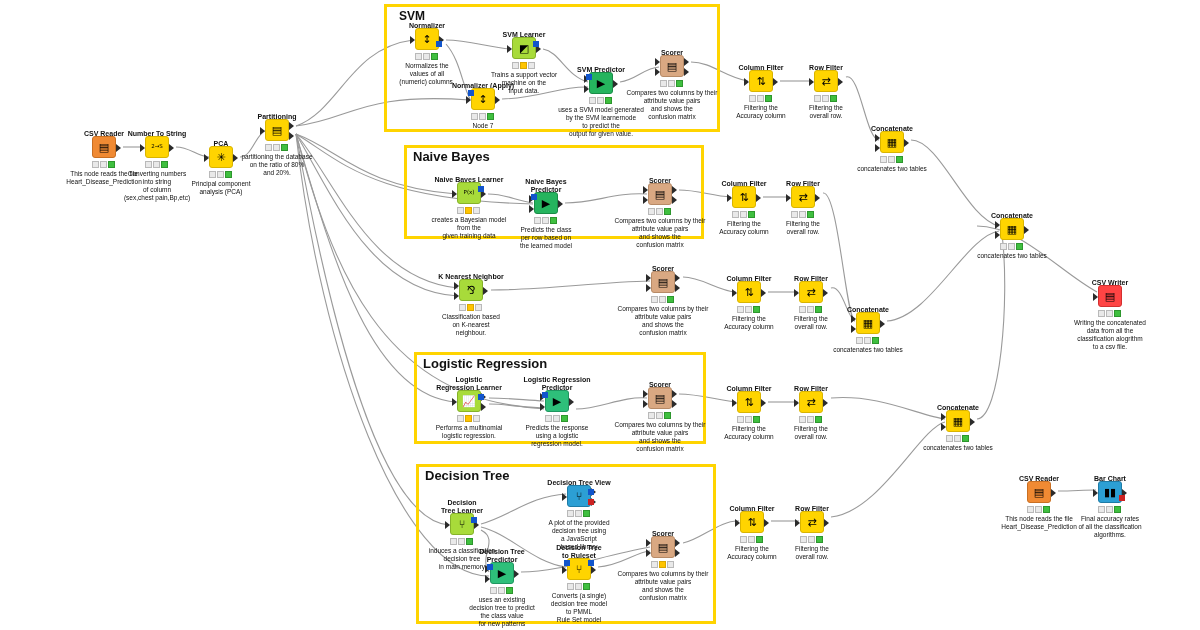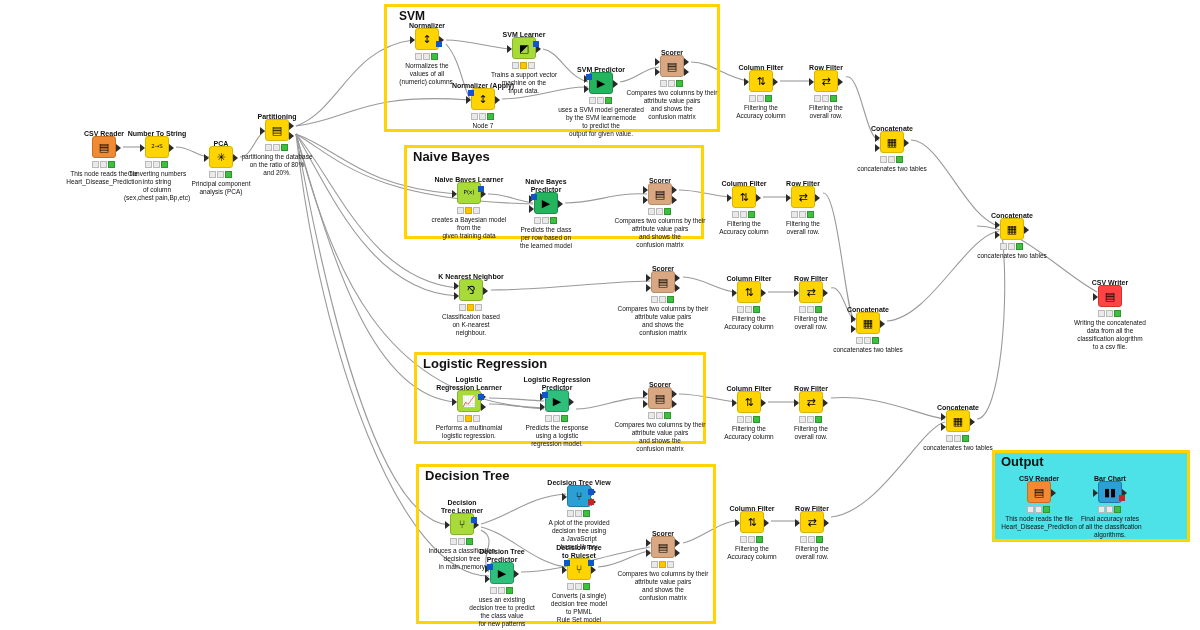--- a/index.html
+++ b/index.html
@@ -118,23 +118,20 @@
   </div>
   <div class="group" style="left:404px;top:145px;width:300px;height:94px;">
     <div class="group-title" style="left:6px;top:1px;font-size:13px;">Naive Bayes</div>
   </div>
   <div class="group" style="left:414px;top:352px;width:292px;height:92px;">
     <div class="group-title" style="left:6px;top:1px;font-size:13px;">Logistic Regression</div>
   </div>
   <div class="group" style="left:416px;top:464px;width:300px;height:160px;">
     <div class="group-title" style="left:6px;top:1px;font-size:13px;">Decision Tree</div>
   </div>
-  <div class="group cyan" style="left:992px;top:450px;width:198px;height:92px;">
-    <div class="group-title" style="left:6px;top:1px;font-size:13px;">Output</div>
-  </div>
 
   <div id="nodes-layer">
       <div class="ntitle wrap" style="left: 44px; top: 130px; width: 120px;">CSV Reader</div>
       <div class="node n-orange" style="left: 92px; top: 136px;">
         <span class="glyph">▤</span>
         <span class="port out" style="top: 7px;"></span>
       </div>
       <div class="status" style="left: 92px; top: 161px;">
         <i></i>
         <i></i>

